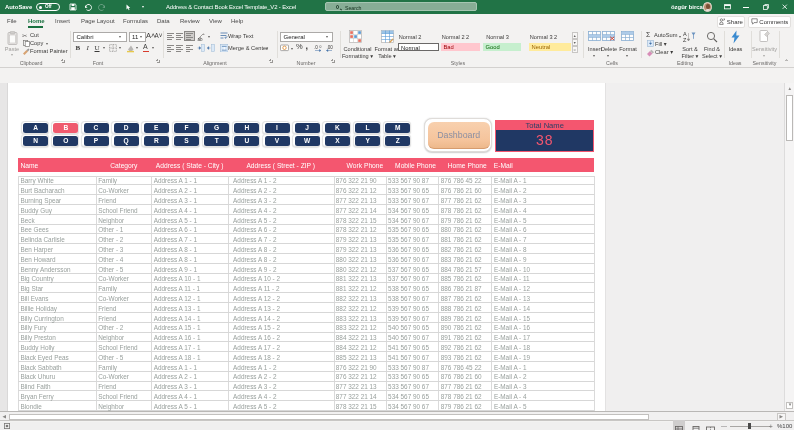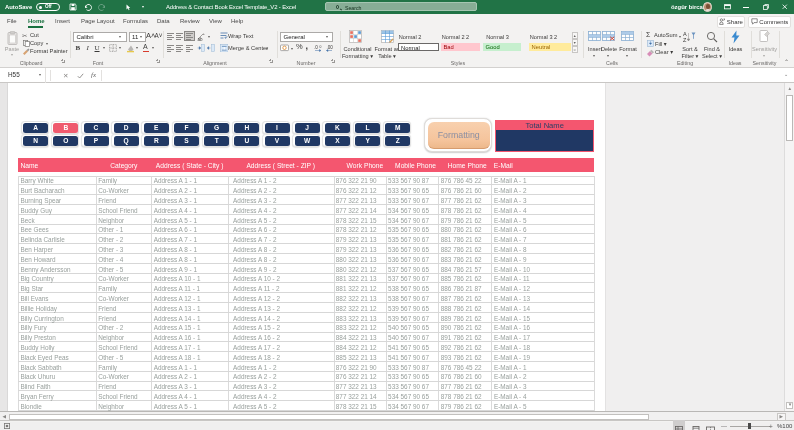--- a/index.html
+++ b/index.html
@@ -379,32 +379,20 @@
         <path d="M5.5 4.5 L8.5 1.5 L10.5 3.5 L7.5 6.5z" fill="#d5d3d1" stroke="#b5b3b1" stroke-width="0.5"></path>
       </svg>
   <div class="rtextc rgray" style="left:741px;top:16.5px;width:47px">Sensitivity</div>
   <div class="dar" style="left:762.5px;top:25.5px;border-top-color:#a8a6a4"></div>
   <div class="glabel" style="left:741px;width:47px">Sensitivity</div>
 
   <div class="rtext" style="left:784px;top:29px;color:#5f5d5b;font-size:6px">⌃</div>
 
 </div>
 
-<div id="fbar">
-  <div id="nbox">H55</div>
-  <div class="dar" style="left:39px;top:6px"></div>
-  <div class="sep" style="left:50px"></div>
-  <div class="rtext" style="left:63px;top:3.5px;color:#8a8886;font-size:6.5px">✕</div>
-  <svg class="abs" style="left:77px;top:4.5px" width="7" height="6" viewBox="0 0 7 6">
-        <path d="M0.8 3.2 L2.6 5 L6.2 0.8" fill="none" stroke="#8a8886" stroke-width="0.9"></path>
-      </svg>
-  <div class="rtext" style="left:91px;top:3px;color:#666;font-size:7px;font-style:italic;font-family:'Liberation Serif',serif">fx</div>
-  <div class="sep" style="left:101px"></div>
-  <div class="rtext" style="left:784px;top:3px;color:#666;font-size:5px">⌄</div>
-</div>
 
 <div id="sheetzone">
   <div id="rgray"></div>
   <div id="lmargin"></div>
 <div class="awrap" style="left:20.6px;top:37.7px">
         <div class="abtn">A</div>
       </div>
 <div class="awrap" style="left:50.8px;top:37.7px">
         <div class="abtn red">B</div>
       </div>
@@ -474,24 +462,25 @@
 <div class="awrap" style="left:322.4px;top:50.9px">
         <div class="abtn">X</div>
       </div>
 <div class="awrap" style="left:352.6px;top:50.9px">
         <div class="abtn">Y</div>
       </div>
 <div class="awrap" style="left:382.8px;top:50.9px">
         <div class="abtn">Z</div>
       </div>
   <div id="dashwrap">
-        <div id="dash">Formatting</div>
+        <div id="dash">Dashboard</div>
       </div>
   <div id="totbox">
         <div id="tothead">Total Name</div>
+        <div id="totnum">38</div>
       </div>
   <div id="thead">
     <div style="left:2.4px">Name</div>
     <div style="left:78.3px;width:54.8px;text-align:center">Category</div>
     <div style="left:133.1px;width:76.8px;text-align:center">Address ( State - City )</div>
     <div style="left:209.9px;width:105.5px;text-align:center">Address ( Street - ZIP )</div>
     <div style="left:315.4px;width:49.8px;text-align:right">Work Phone</div>
     <div style="left:367.7px;width:50.2px;text-align:right">Mobile Phone</div>
     <div style="left:420.3px;width:48.4px;text-align:right">Home Phone</div>
     <div style="left:475.7px">E-Mail</div>

